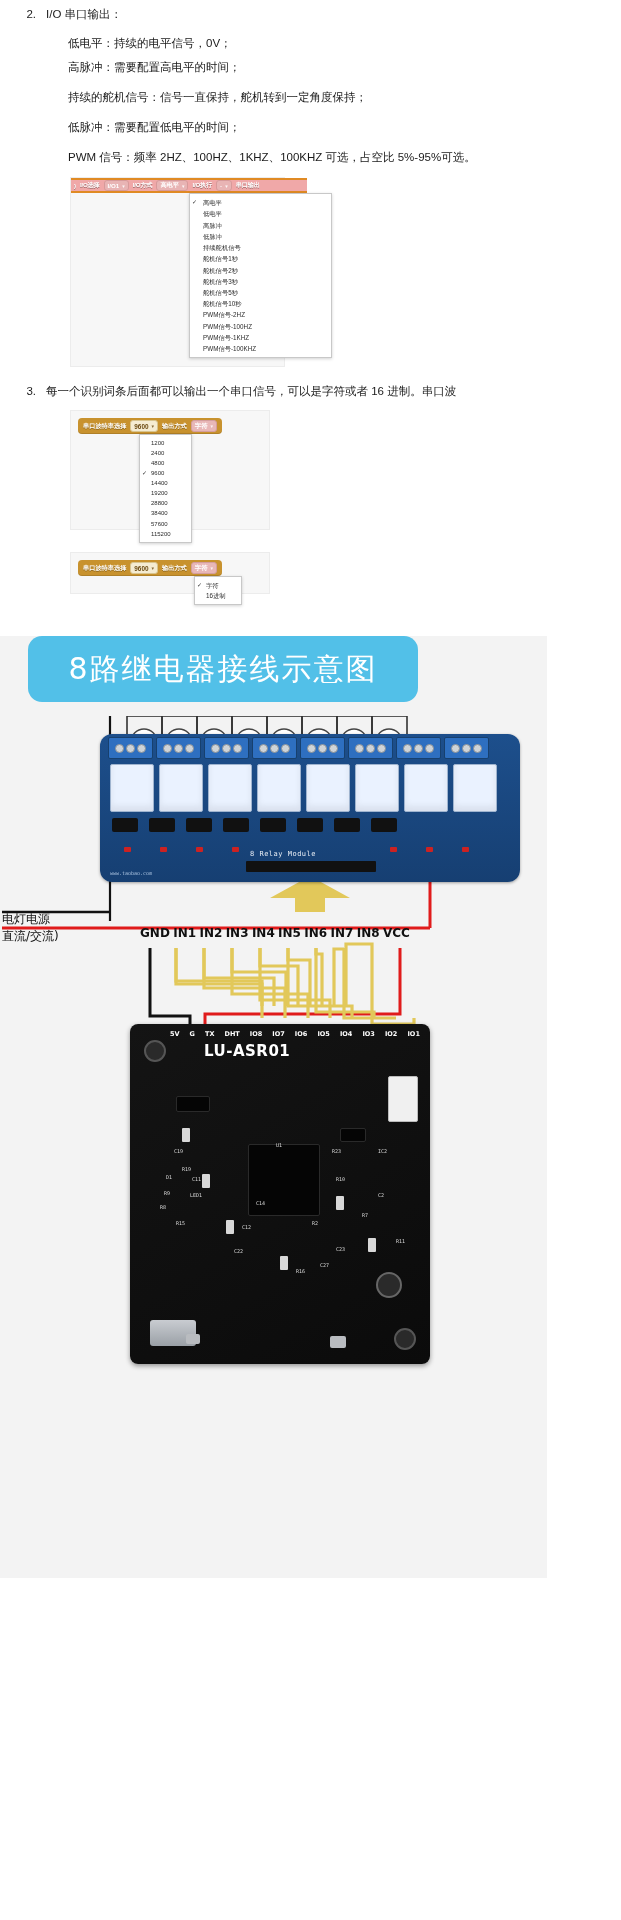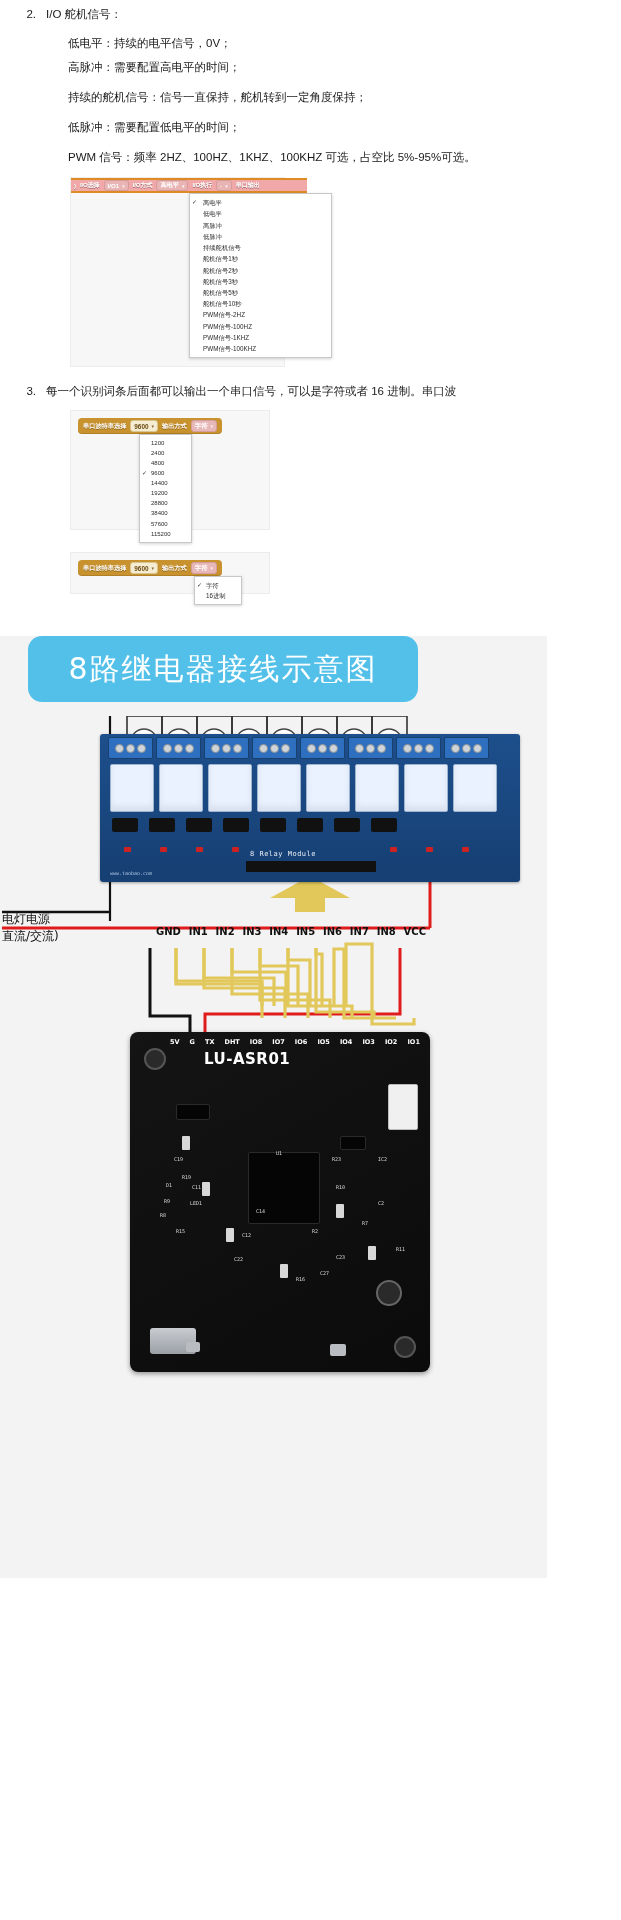--- a/index.html
+++ b/index.html
@@ -139,32 +139,32 @@
 
   .svgwrap { position:absolute; inset:0; }
 
   .pwr-label {
     position:absolute; left:2px; top:195px;
     font-size:12px; color:#111; line-height:1.35;
     font-family:"DejaVu Sans","Liberation Sans",sans-serif;
   }
 
   .pin-labels {
-    position:absolute; left:156px; top:210px;
+    position:absolute; left:140px; top:210px;
     width:270px; display:flex; justify-content:space-between;
-    font-size:10px; font-weight:bold; color:#111;
+    font-size:12px; font-weight:bold; color:#111;
     font-family:"DejaVu Sans","Liberation Sans",sans-serif;
   }
 
   
   .relay-board {
     position:absolute; left:100px; top:18px;
     width:420px; height:148px;
     background: linear-gradient(#1d4f8c,#163f72);
-    border-radius:3px;
+    border-radius:12px;
     box-shadow: 0 1px 3px rgba(0,0,0,.35);
     overflow:hidden;
   }
   .relay-term-row { position:absolute; left:8px; top:3px; display:flex; gap:3px; }
   .term-blk {
     width:45px; height:22px; background:#2e6fc0;
     border:1px solid #17406e; border-radius:2px;
     display:flex; gap:2px; padding:2px; align-items:center; justify-content:center;
   }
   .term-screw { width:9px; height:9px; border-radius:50%; background:#cfd4d8; border:1px solid #8a9096; }
@@ -187,21 +187,21 @@
   }
   .board-txt2 {
     position:absolute; left:10px; bottom:6px;
     color:#a8c0de; font-size:5px;
     font-family:"DejaVu Sans Mono","Liberation Mono",monospace;
   }
   .board-led { position:absolute; width:7px;height:5px;background:#cc2222;border-radius:1px;}
 
   
   .asr-board {
-    position:absolute; left:130px; top:316px;
+    position:absolute; left:130px; top:308px;
     width:300px; height:340px;
     background: linear-gradient(150deg,#141414,#0b0b0b);
     border-radius:8px;
     box-shadow: 0 2px 5px rgba(0,0,0,.4);
     overflow:hidden;
   }
   .asr-name {
     position:absolute; left:74px; top:18px;
     color:#fff; font-size:15px; font-weight:bold; letter-spacing:.5px;
     font-family:"DejaVu Sans","Liberation Sans",sans-serif;
@@ -236,21 +236,21 @@
 </style>
 </head>
 <body>
 
 <div class="page">
 
   <div class="doc">
 
     <div class="li">
       <div class="li-num">2.</div>
-      <div class="li-txt">I/O 舵机信号：</div>
+      <div class="li-txt">I/O 串口输出：</div>
     </div>
 
     <div class="para">低电平：持续的电平信号，0V；</div>
     <div class="para tight">高脉冲：需要配置高电平的时间；</div>
     <div class="para">持续的舵机信号：信号一直保持，舵机转到一定角度保持；</div>
     <div class="para">低脉冲：需要配置低电平的时间；</div>
     <div class="para">PWM 信号：频率 2HZ、100HZ、1KHZ、100KHZ 可选，占空比 5%-95%可选。</div>
 
     <div class="blk-area">
       <div class="blk-canvas">

